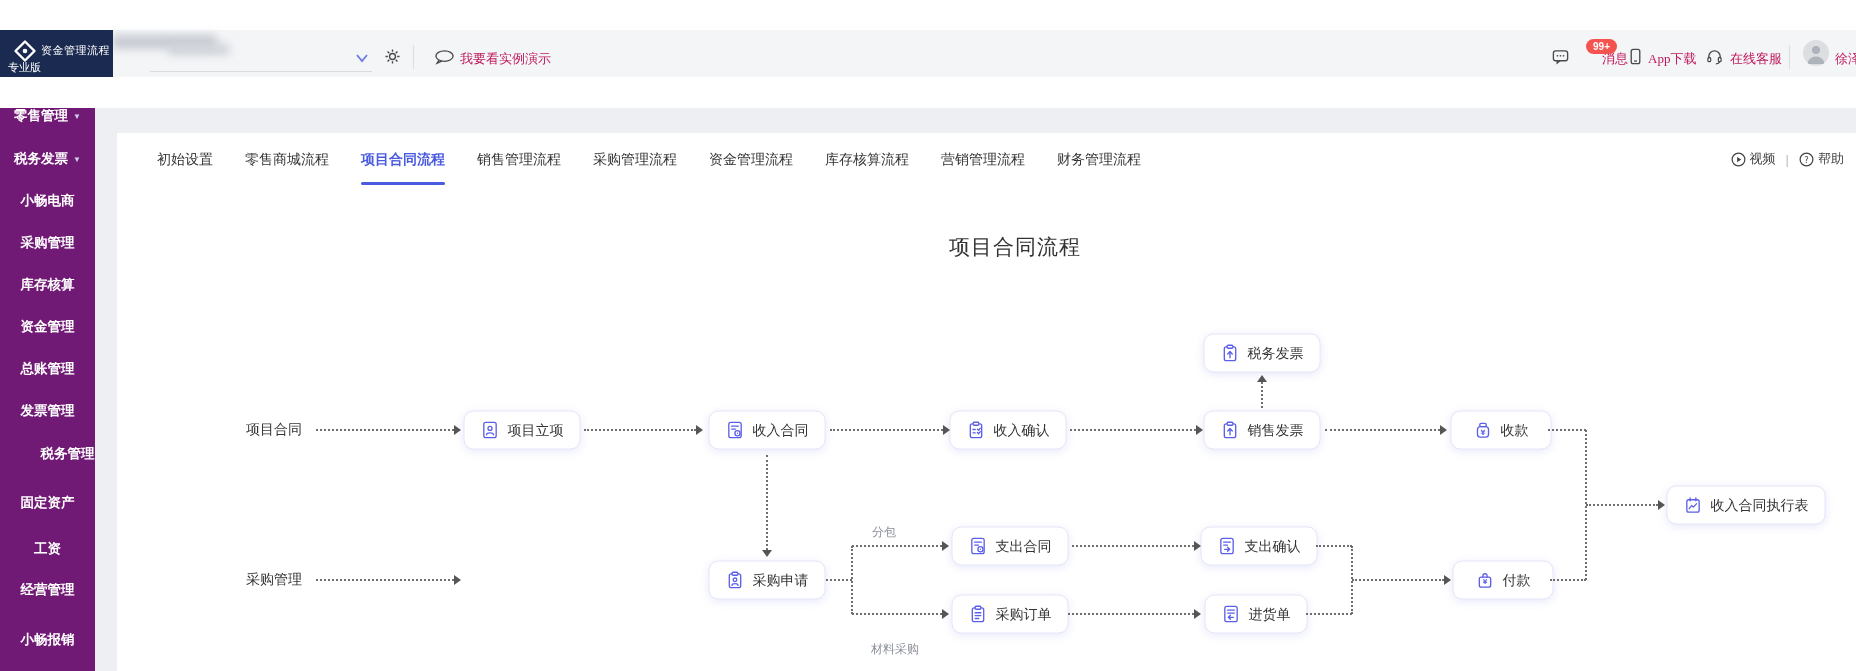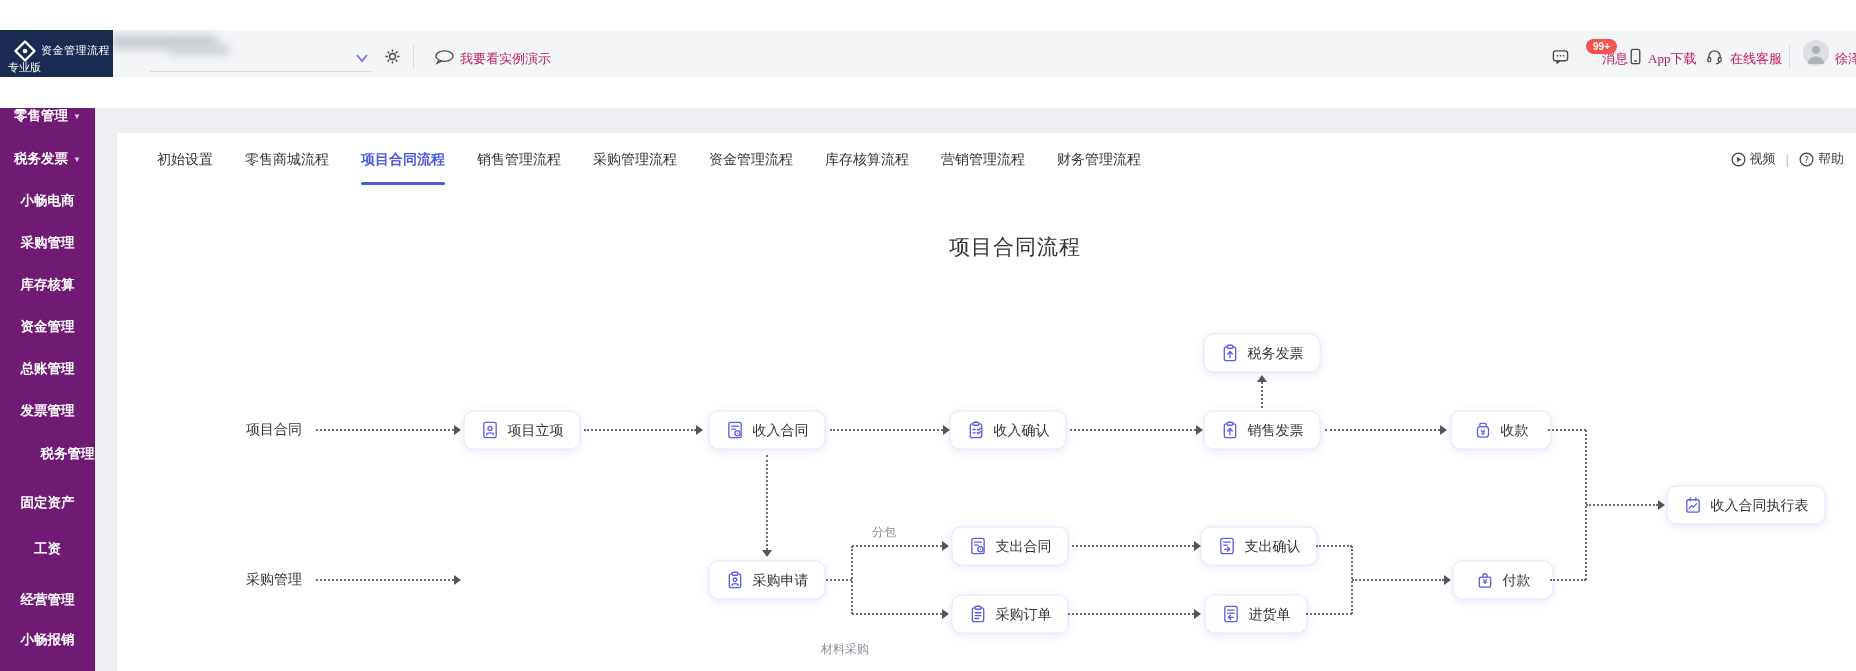--- a/index.html
+++ b/index.html
@@ -154,21 +154,21 @@
       <div class="side-item" style="top: 51px;"><span>税务发票</span><span class="side-caret">▼</span></div>
       <div class="side-item" style="top: 93px;"><span>小畅电商</span></div>
       <div class="side-item" style="top: 135px;"><span>采购管理</span></div>
       <div class="side-item" style="top: 177px;"><span>库存核算</span></div>
       <div class="side-item" style="top: 219px;"><span>资金管理</span></div>
       <div class="side-item" style="top: 261px;"><span>总账管理</span></div>
       <div class="side-item" style="top: 303px;"><span>发票管理</span></div>
       <div class="side-item" style="top: 346px; padding-left: 40px;"><span>税务管理</span></div>
       <div class="side-item" style="top: 395px;"><span>固定资产</span></div>
       <div class="side-item" style="top: 441px;"><span>工资</span></div>
-      <div class="side-item" style="top: 492px;"><span>经营管理</span></div>
+      <div class="side-item" style="top: 482px;"><span>经营管理</span></div>
       <div class="side-item" style="top: 532px;"><span>小畅报销</span></div>
     </div>
 
   <div class="main-bg"></div>
   <div class="card"></div>
 
   <div class="navrow">
       <div class="navtab">初始设置</div>
       <div class="navtab">零售商城流程</div>
       <div class="navtab active">项目合同流程</div>
@@ -194,21 +194,21 @@
           <text x="8" y="11.2" text-anchor="middle" font-size="9" fill="#444" font-family="DejaVu Sans">?</text>
         </svg>
       <span>帮助</span>
     </span>
   </div>
 
   <div class="flow-title">项目合同流程</div>
   <span class="lane-label" style="left:246px;top:430px;">项目合同</span>
   <span class="lane-label" style="left:246px;top:580px;">采购管理</span>
   <span class="branch-label" style="left:884px;top:532px;">分包</span>
-  <span class="branch-label" style="left:845px;top:649px;">材料采购</span>
+  <span class="branch-label" style="left:895px;top:649px;">材料采购</span>
   <div id="flow-layer">
       <div class="fnode" style="left: 522px; top: 430px;">
         <span class="nicon"><svg viewBox="0 0 20 20" width="19" height="19" fill="none" stroke="#5b5fe8" stroke-width="1.4" stroke-linecap="round" stroke-linejoin="round">
             <rect x="3.5" y="2" width="13" height="16" rx="2"></rect>
             <circle cx="10" cy="8.3" r="2.1"></circle>
             <path d="M6.3 15 c0.3-2.6 7.1-2.6 7.4 0"></path>
           </svg></span>
         <span>项目立项</span>
       </div>
       <div class="fnode" style="left: 767px; top: 430px;">

